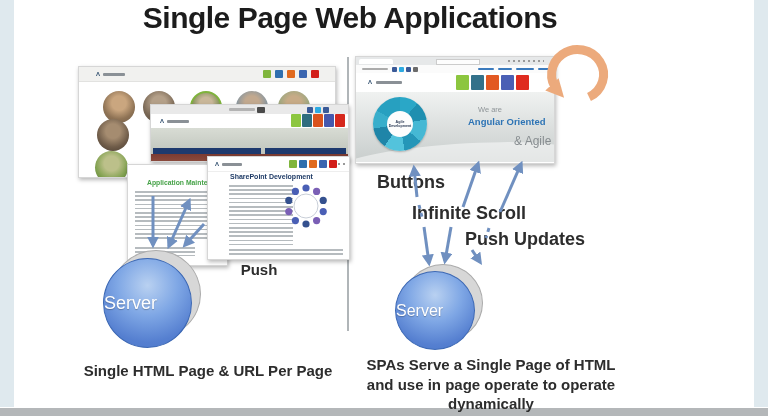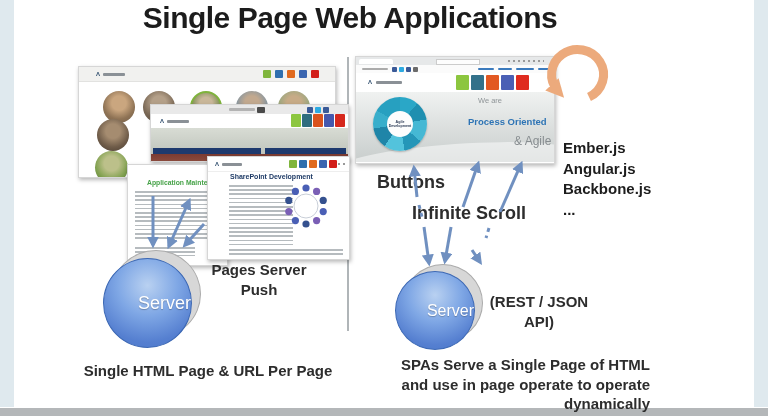--- a/index.html
+++ b/index.html
@@ -13,21 +13,21 @@
   .divider{position:absolute;left:347px;top:57px;width:2px;height:274px;background:#b0b5b8;}
   .card{position:absolute;background:#fff;border:1px solid #d6d6d6;
         box-shadow:1px 2px 4px rgba(0,0,0,.28);}
   .tl{position:absolute;background:repeating-linear-gradient(180deg,#a9afb3 0 1.6px,transparent 1.6px 4.2px);opacity:.85;}
   .sq{position:absolute;width:8px;height:8px;border-radius:1px;}
   .tile{position:absolute;width:13px;height:15px;border-radius:1px;}
   .av{position:absolute;border-radius:50%;}
   .lbl{position:absolute;color:#2d2d2d;font-weight:600;font-size:18px;white-space:nowrap;}
   .cap{position:absolute;color:#2d2d2d;font-weight:600;font-size:15px;text-align:center;line-height:19.5px;}
   .ellg{position:absolute;border-radius:50%;background:#d7d7d7;border:1px solid #ababab;}
-  .srv{position:absolute;border-radius:50%;display:flex;align-items:center;justify-content:flex-end;
+  .srv{position:absolute;border-radius:50%;display:flex;align-items:center;justify-content:flex-start;
        color:#fff;background:radial-gradient(circle at 50% 30%,#b9d1f1 0%,#7fa7e5 40%,#557fd0 75%,#4a77c9 100%);
        border:1.5px solid #3c68b4;text-shadow:0 1px 1px rgba(0,0,0,.25);}
   .logo-bar{position:absolute;height:2.5px;background:#8a9096;border-radius:1px;}
   .caret{position:absolute;font-size:6px;color:#2b4a6b;font-weight:700;line-height:6px;}
   svg.overlay{position:absolute;left:0;top:0;pointer-events:none;}
   .donut{position:absolute;border-radius:50%;
          background:conic-gradient(#2aa7c7 0 40deg,#1f8fb0 40deg 80deg,#45b8d4 80deg 130deg,
                     #2596b8 130deg 170deg,#53c3dc 170deg 215deg,#1f85a8 215deg 260deg,
                     #38aecb 260deg 300deg,#27a0c0 300deg 360deg);
          box-shadow:0 1px 2px rgba(0,0,0,.25);}
@@ -130,21 +130,20 @@
       </g>
     </svg>
   </div>
 
   <div class="ellg" style="left:111px;top:250px;width:88px;height:86px;"></div>
   <div class="srv" style="left:103px;top:258px;width:87px;height:88px;font-size:18px;">
     <span>Server</span>
   </div>
 
   <div class="cap" style="left:203px;top:260px;width:112px;">
-    <div>Pages Server</div>
     <div>Push</div>
   </div>
   <div class="cap" style="left:62px;top:361px;width:292px;">
     <div>Single HTML Page &amp; URL Per Page</div>
   </div>
 
   <div class="card" style="left:355px;top:56px;width:198px;height:106px;">
     <div class="abs" style="left:0;top:0;width:198px;height:8px;background:#e6e8e9;border-bottom:1px solid #d8dadb;">
       <div class="abs" style="left:3px;top:1.5px;width:34px;height:5.5px;background:#fff;border-radius:2px 2px 0 0;"></div>
       <div class="abs" style="left:80px;top:2px;width:42px;height:4px;background:#fdfdfd;border:0.5px solid #ccc;"></div>
@@ -168,47 +167,38 @@
       <div class="tile" style="left:115px;top:2px;background:#33718a;"></div>
       <div class="tile" style="left:130px;top:2px;background:#e25822;"></div>
       <div class="tile" style="left:145px;top:2px;background:#4a5fb5;"></div>
       <div class="tile" style="left:160px;top:2px;background:#df2b1f;"></div>
     </div>
     <div class="abs" style="left:0;top:35px;width:198px;height:70px;background:linear-gradient(180deg,#f0f2f1,#c8cdcc);overflow:hidden;">
       <div class="abs" style="left:-20px;top:52px;width:240px;height:34px;background:rgba(255,255,255,.5);border-radius:50%;transform:rotate(-4deg);"></div>
       <div class="donut" style="left:17px;top:5px;width:54px;height:54px;">
         <div class="donut-center">Agile Development</div>
       </div>
-      <div class="abs" style="left:122px;top:4px;font-size:7.5px;color:#8f9598;">We are</div>
-      <div class="abs" style="left:112px;top:24px;font-size:9.5px;font-weight:700;color:#2e74b5;white-space:nowrap;">Process Oriented</div>
+      <div class="abs" style="left:122px;top:13px;font-size:7.5px;color:#8f9598;">We are</div>
+      <div class="abs" style="left:112px;top:24px;font-size:9.5px;font-weight:700;color:#2e74b5;white-space:nowrap;">Angular Oriented</div>
       <div class="abs" style="left:158px;top:42px;font-size:12px;color:#878d90;">&amp; Agile</div>
     </div>
   </div>
 
   <div class="lbl" style="left:377px;top:172px;">Buttons</div>
   <div class="lbl" style="left:412px;top:203px;">Infinite Scroll</div>
-
-  <div class="abs" style="left:563px;top:138px;font-size:15px;font-weight:600;color:#1d1d1d;line-height:20.5px;">
-    <div>Ember.js</div>
-    <div>Angular.js</div>
-    <div>Backbone.js</div>
-    <div>...</div>
-  </div>
+  <div class="lbl" style="left:465px;top:229px;">Push Updates</div>
+
 
   <div class="ellg" style="left:403px;top:264px;width:78px;height:76px;"></div>
   <div class="srv" style="left:395px;top:271px;width:78px;height:77px;font-size:16px;">
     <span>Server</span>
   </div>
 
-  <div class="cap" style="left:483px;top:292px;width:112px;">
-    <div>(REST / JSON</div>
-    <div>API)</div>
-  </div>
-
-  <div class="cap" style="left:380px;top:355px;width:270px;text-align:right;">
+
+  <div class="cap" style="left:356px;top:355px;width:270px;">
     <div>SPAs Serve a Single Page of HTML</div>
     <div>and use in page operate to operate</div>
     <div>dynamically</div>
   </div>
 
   <svg class="overlay" width="768" height="416" viewBox="0 0 768 416">
     <defs>
       <marker id="mb" viewBox="0 0 10 10" refX="7" refY="5" markerWidth="4" markerHeight="4" orient="auto-start-reverse">
         <path d="M0 0 L10 5 L0 10 z" fill="#7090c0"></path>
       </marker>

